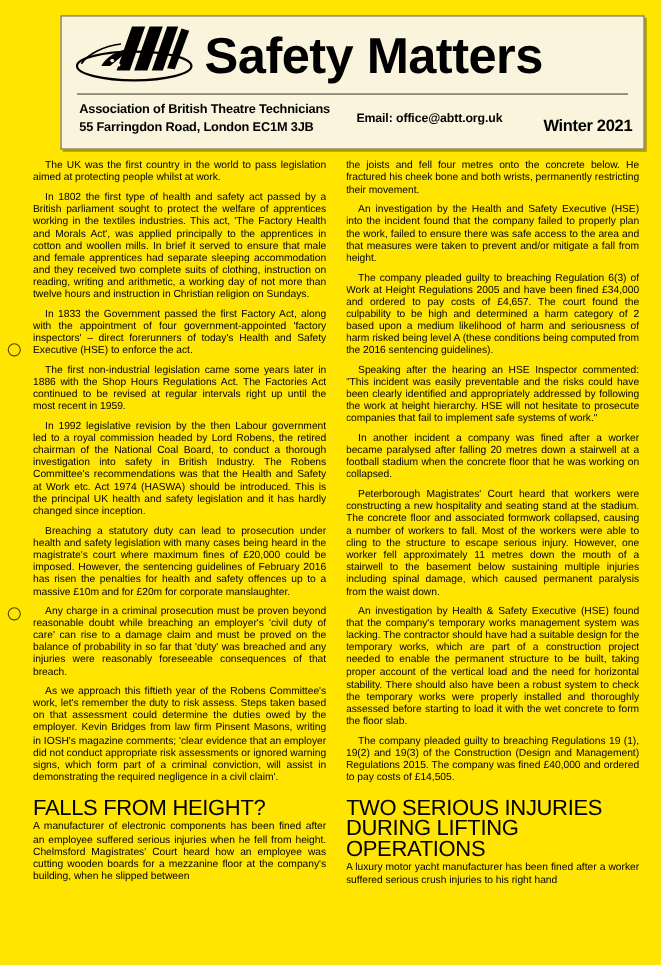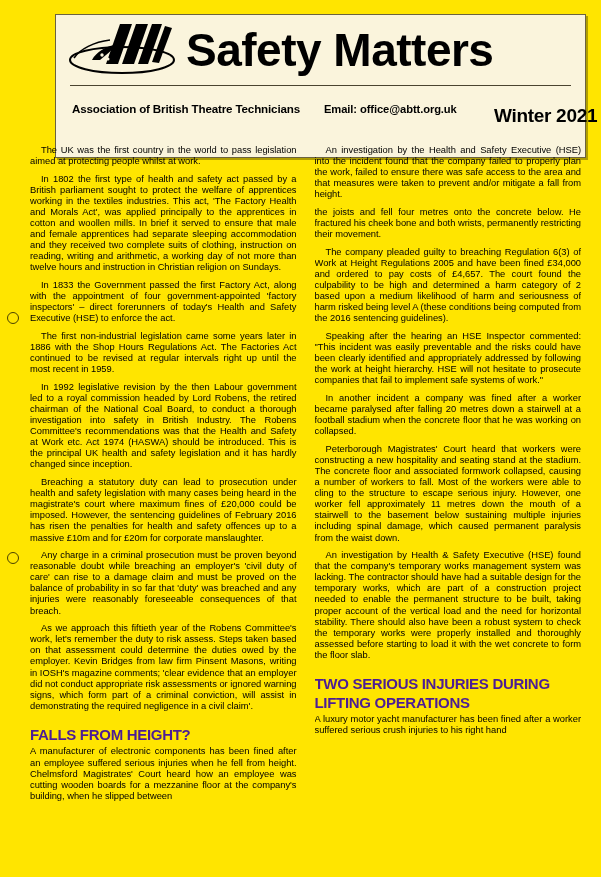--- a/index.html
+++ b/index.html
@@ -28,21 +28,21 @@
   }
   .hole.top { top: 312px; }
   .hole.bottom { top: 552px; }
 
   
   .masthead {
     position: absolute;
     left: 55px;
     top: 14px;
     width: 531px;
-    height: 144px;
+    height: 122px;
     background: #FAF4DC;
     border: 1.4px solid #6b6340;
     box-sizing: border-box;
     box-shadow: 2px 2px 0 rgba(80,70,0,0.45);
   }
   .masthead-top {
     display: flex;
     align-items: center;
     height: 70px;
     padding: 0 0 0 6px;
@@ -88,21 +88,21 @@
     flex: 0 0 170px;
     font-size: 11.2px;
     font-weight: bold;
     line-height: 1.45;
     color: #000;
     letter-spacing: -0.1px;
   }
   .issue-block {
     flex: 1 1 auto;
     text-align: right;
-    font-size: 19px;
+    font-size: 15px;
     font-weight: bold;
     color: #000;
     padding-top: 13px;
     padding-right: 2px;
     letter-spacing: -0.3px;
     white-space: nowrap;
   }
 
   
   .columns {
@@ -128,24 +128,24 @@
     text-align: justify;
     text-indent: 11px;
     color: #000;
     letter-spacing: -0.02px;
     word-spacing: 0px;
     hyphens: none;
   }
   p.body-text.noindent { text-indent: 0; }
   h2.section-head {
     margin: 14px 0 2px 0;
-    font-size: 15px;
-    font-weight: bold;
+    font-size: 20px;
+    font-weight: normal;
     line-height: 18.5px;
-    color: #4c1d95;
+    color: #000000;
     letter-spacing: -0.3px;
   }
   h2.section-head.tight { }
 </style>
 </head>
 <body>
 
 <div class="hole top"></div>
 <div class="hole bottom"></div>
 
@@ -161,20 +161,21 @@
       <circle cx="40" cy="33" r="1.7" fill="#FAF4DC"></circle>
       <circle cx="46" cy="37" r="1.5" fill="#FAF4DC"></circle>
       <path d="M12 36 C18 27 32 20 48 18" fill="none" stroke="#000" stroke-width="1.6"></path>
     </svg>
     <div class="pub-title">Safety Matters</div>
   </div>
   <div class="masthead-rule"></div>
   <div class="masthead-bottom">
     <div class="org-block">
       <div>Association of British Theatre Technicians</div>
+      <div>55 Farringdon Road, London EC1M 3JB</div>
     </div>
     <div class="contact-block">
       <div>Email: office@abtt.org.uk</div>
     </div>
     <div class="issue-block">Winter 2021</div>
   </div>
 </div>
 
 <div class="columns">
 
@@ -185,24 +186,25 @@
     <p class="body-text">The first non-industrial legislation came some years later in 1886 with the Shop Hours Regulations Act. The Factories Act continued to be revised at regular intervals right up until the most recent in 1959.</p>
     <p class="body-text">In 1992 legislative revision by the then Labour government led to a royal commission headed by Lord Robens, the retired chairman of the National Coal Board, to conduct a thorough investigation into safety in British Industry. The Robens Committee's recommendations was that the Health and Safety at Work etc. Act 1974 (HASWA) should be introduced. This is the principal UK health and safety legislation and it has hardly changed since inception.</p>
     <p class="body-text">Breaching a statutory duty can lead to prosecution under health and safety legislation with many cases being heard in the magistrate's court where maximum fines of £20,000 could be imposed. However, the sentencing guidelines of February 2016 has risen the penalties for health and safety offences up to a massive £10m and for £20m for corporate manslaughter.</p>
     <p class="body-text">Any charge in a criminal prosecution must be proven beyond reasonable doubt while breaching an employer's 'civil duty of care' can rise to a damage claim and must be proved on the balance of probability in so far that 'duty' was breached and any injuries were reasonably foreseeable consequences of that breach.</p>
     <p class="body-text">As we approach this fiftieth year of the Robens Committee's work, let's remember the duty to risk assess. Steps taken based on that assessment could determine the duties owed by the employer. Kevin Bridges from law firm Pinsent Masons, writing in IOSH's magazine comments; 'clear evidence that an employer did not conduct appropriate risk assessments or ignored warning signs, which form part of a criminal conviction, will assist in demonstrating the required negligence in a civil claim'.</p>
     <h2 class="section-head">FALLS FROM HEIGHT?</h2>
     <p class="body-text noindent">A manufacturer of electronic components has been fined after an employee suffered serious injuries when he fell from height. Chelmsford Magistrates' Court heard how an employee was cutting wooden boards for a mezzanine floor at the company's building, when he slipped between</p>
   </div>
 
   <div class="col">
+    <p class="body-text noindent">the joists and fell four metres onto the concrete below. He fractured his cheek bone and both wrists, permanently restricting their movement.</p>
     <p class="body-text">An investigation by the Health and Safety Executive (HSE) into the incident found that the company failed to properly plan the work, failed to ensure there was safe access to the area and that measures were taken to prevent and/or mitigate a fall from height.</p>
-    <p class="body-text noindent">the joists and fell four metres onto the concrete below. He fractured his cheek bone and both wrists, permanently restricting their movement.</p>
     <p class="body-text">The company pleaded guilty to breaching Regulation 6(3) of Work at Height Regulations 2005 and have been fined £34,000 and ordered to pay costs of £4,657. The court found the culpability to be high and determined a harm category of 2 based upon a medium likelihood of harm and seriousness of harm risked being level A (these conditions being computed from the 2016 sentencing guidelines).</p>
     <p class="body-text">Speaking after the hearing an HSE Inspector commented: "This incident was easily preventable and the risks could have been clearly identified and appropriately addressed by following the work at height hierarchy.  HSE will not hesitate to prosecute companies that fail to implement safe systems of work."</p>
     <p class="body-text">In another incident a company was fined after a worker became paralysed after falling 20 metres down a stairwell at a football stadium when the concrete floor that he was working on collapsed.</p>
     <p class="body-text">Peterborough Magistrates' Court heard that workers were constructing a new hospitality and seating stand at the stadium. The concrete floor and associated formwork collapsed, causing a number of workers to fall. Most of the workers were able to cling to the structure to escape serious injury. However, one worker fell approximately 11 metres down the mouth of a stairwell to the basement below sustaining multiple injuries including spinal damage, which caused permanent paralysis from the waist down.</p>
     <p class="body-text">An investigation by Health &amp; Safety Executive (HSE) found that the company's temporary works management system was lacking. The contractor should have had a suitable design for the temporary works, which are part of a construction project needed to enable the permanent structure to be built, taking proper account of the vertical load and the need for horizontal stability. There should also have been a robust system to check the temporary works were properly installed and thoroughly assessed before starting to load it with the wet concrete to form the floor slab.</p>
+    <p class="body-text">The company pleaded guilty to breaching Regulations 19 (1), 19(2) and 19(3) of the Construction (Design and Management) Regulations 2015. The company was fined £40,000 and ordered to pay costs of £14,505.</p>
     <h2 class="section-head tight">TWO SERIOUS INJURIES DURING LIFTING OPERATIONS</h2>
     <p class="body-text noindent">A luxury motor yacht manufacturer has been fined after a worker suffered serious crush injuries to his right hand</p>
   </div>
 
 </div>
 
 </body></html>

